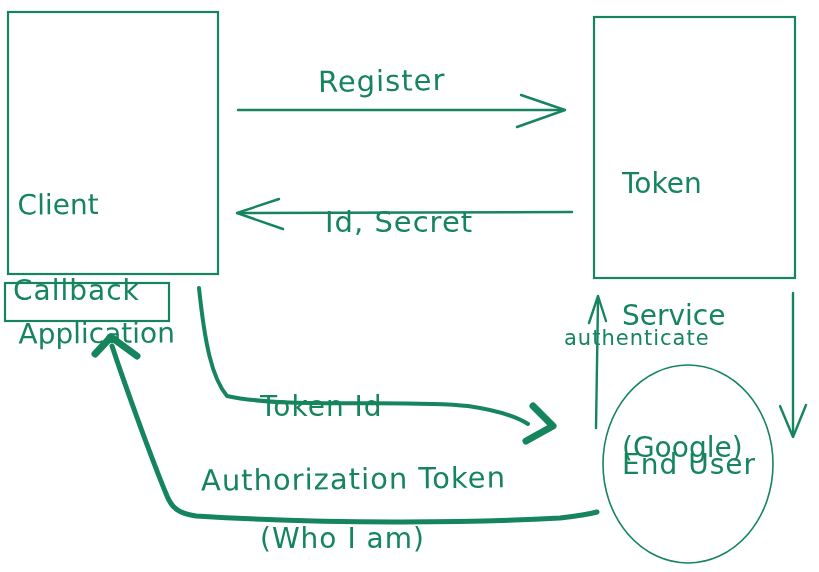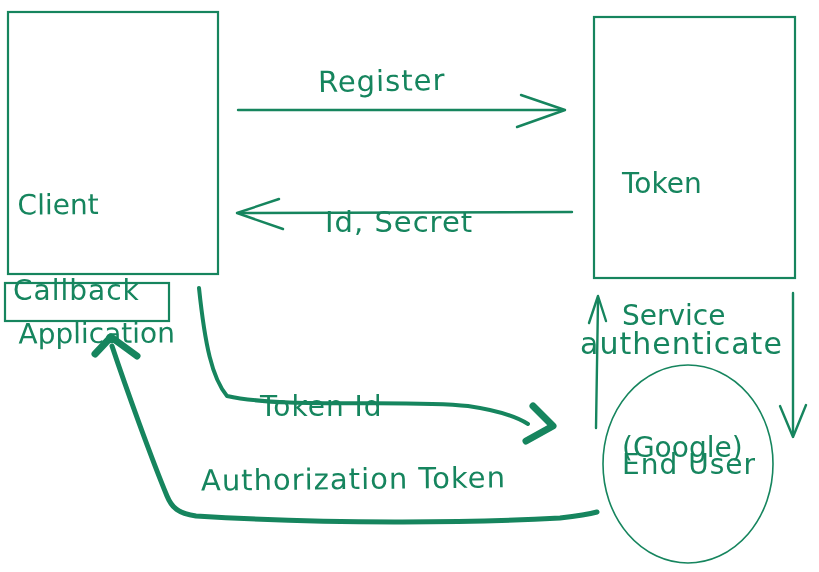--- a/index.html
+++ b/index.html
@@ -25,21 +25,21 @@
 
   .lbl { position: absolute; white-space: pre; color: var(--ink); }
   .lbl div { display: block; }
 
   #client-application-label { left: 18px;  top: 97px;  font-size: 28px; line-height: 43px; transform: rotate(-0.4deg); }
   #auth-service-label       { left: 622px; top: 74px;  font-size: 28px; line-height: 44px; }
   #callback-label           { left: 13px;  top: 274px; font-size: 28px; letter-spacing: 1px; }
   #register-label           { left: 318px; top: 64px;  font-size: 29px; letter-spacing: 1px; transform: rotate(-1deg); }
   #id-secret-label          { left: 325px; top: 165px; font-size: 29px; letter-spacing: 1px; margin-top: 40px; }
   #client-id-label          { left: 260px; top: 297px; font-size: 28px; line-height: 44px; letter-spacing: 1px; }
-  #authenticate-label       { left: 564px; top: 326px; font-size: 30px; letter-spacing: 1px; margin-left: 16px; }
+  #authenticate-label       { left: 564px; top: 326px; font-size: 21px; letter-spacing: 1px; }
   #end-user-label           { left: 606px; top: 448px; width: 166px; text-align: center; font-size: 28px; letter-spacing: 1px; }
   #authorization-token-label{ left: 201px; top: 462px; font-size: 29px; letter-spacing: 1px; transform: rotate(-0.6deg); }
 </style>
 </head>
 <body>
 
 <div id="stage">
 
   <svg id="wires" width="819" height="572" viewBox="0 0 819 572">
 
@@ -82,19 +82,20 @@
   <div class="lbl" id="callback-label">Callback</div>
 
   <div class="lbl" id="end-user-label">End User</div>
 
   <div class="lbl" id="register-label">Register</div>
 
   <div class="lbl" id="id-secret-label">Id, Secret</div>
 
   <div class="lbl" id="client-id-label">
     <div>Token Id</div>
+    <div>(Who I am)</div>
   </div>
 
   <div class="lbl" id="authenticate-label">authenticate</div>
 
   <div class="lbl" id="authorization-token-label">Authorization Token</div>
 
 </div>
 
 </body></html>

